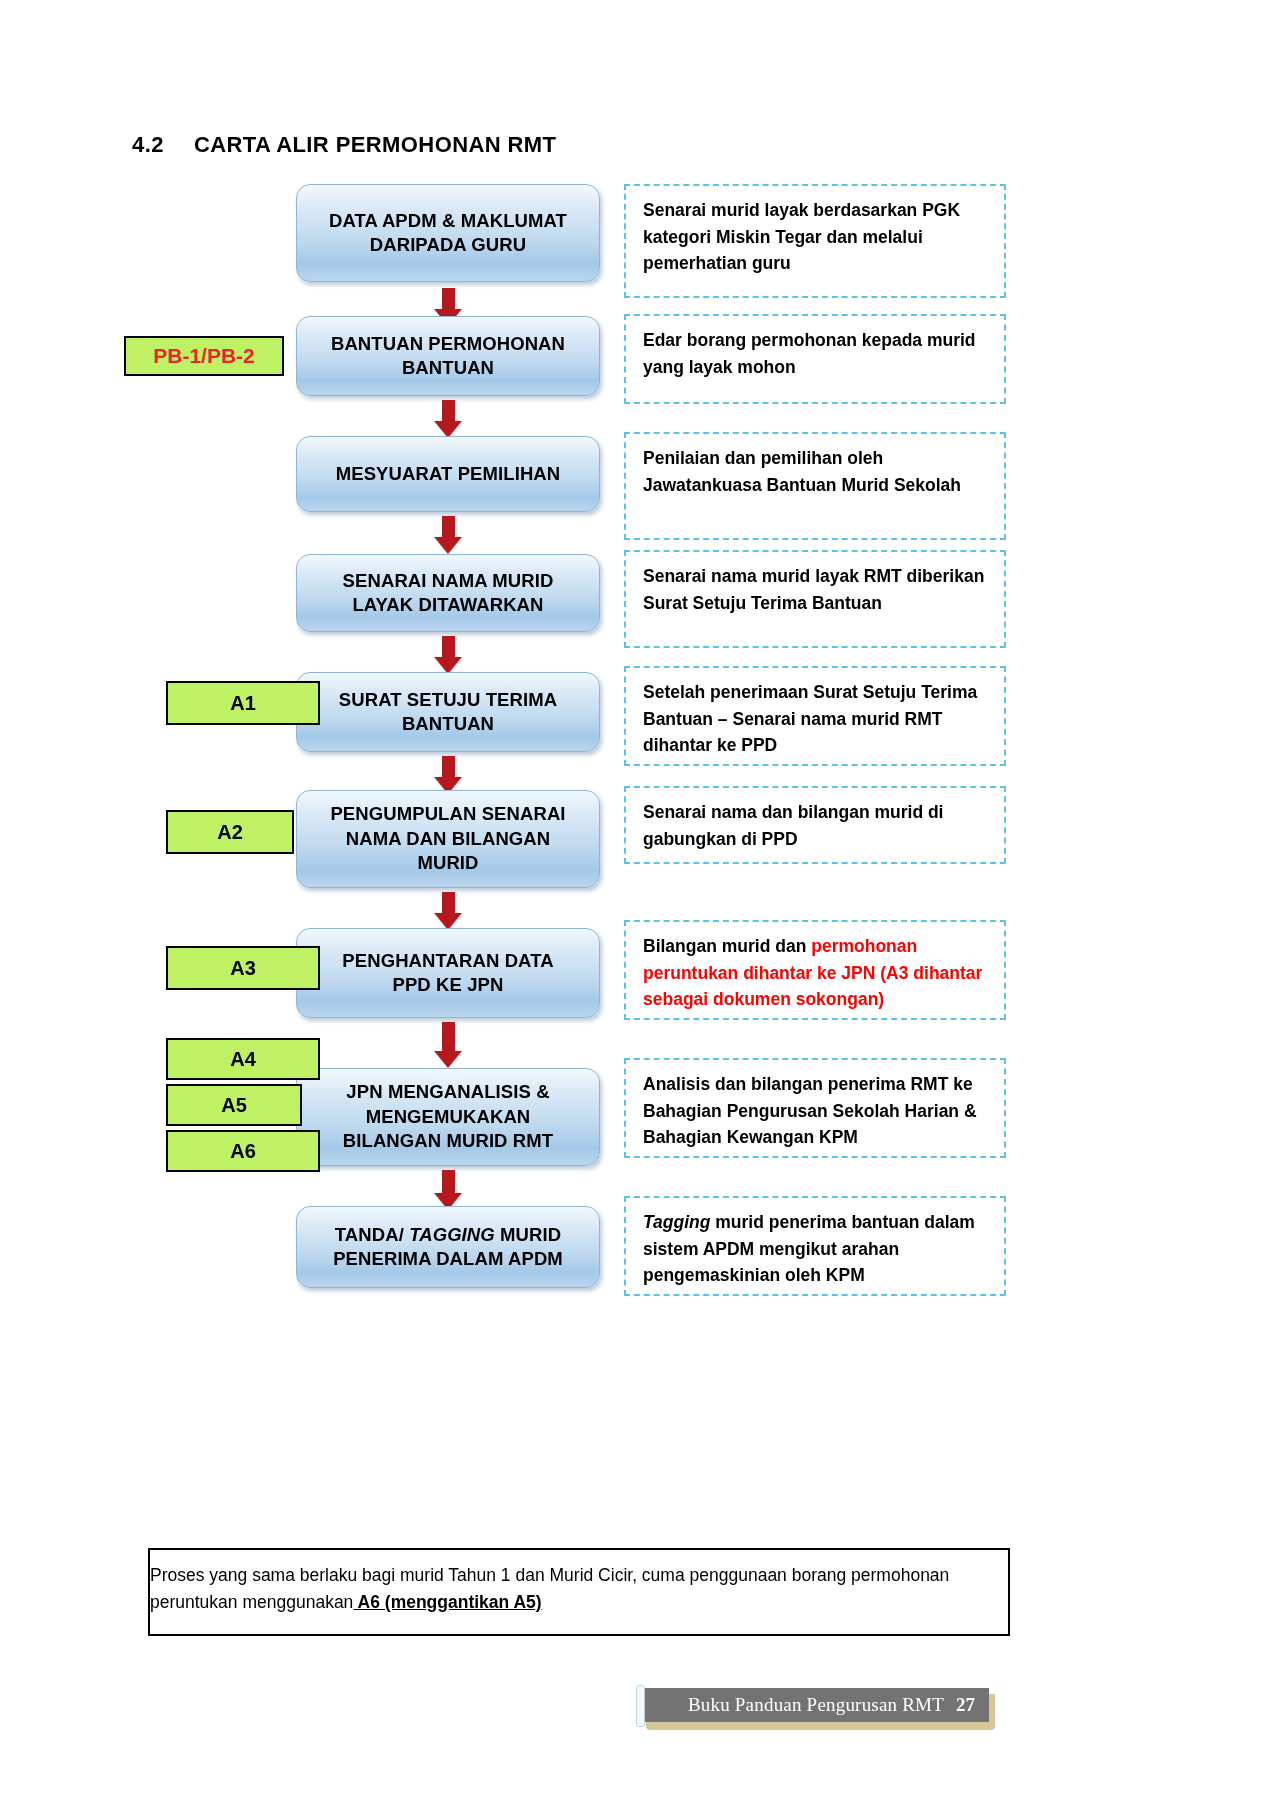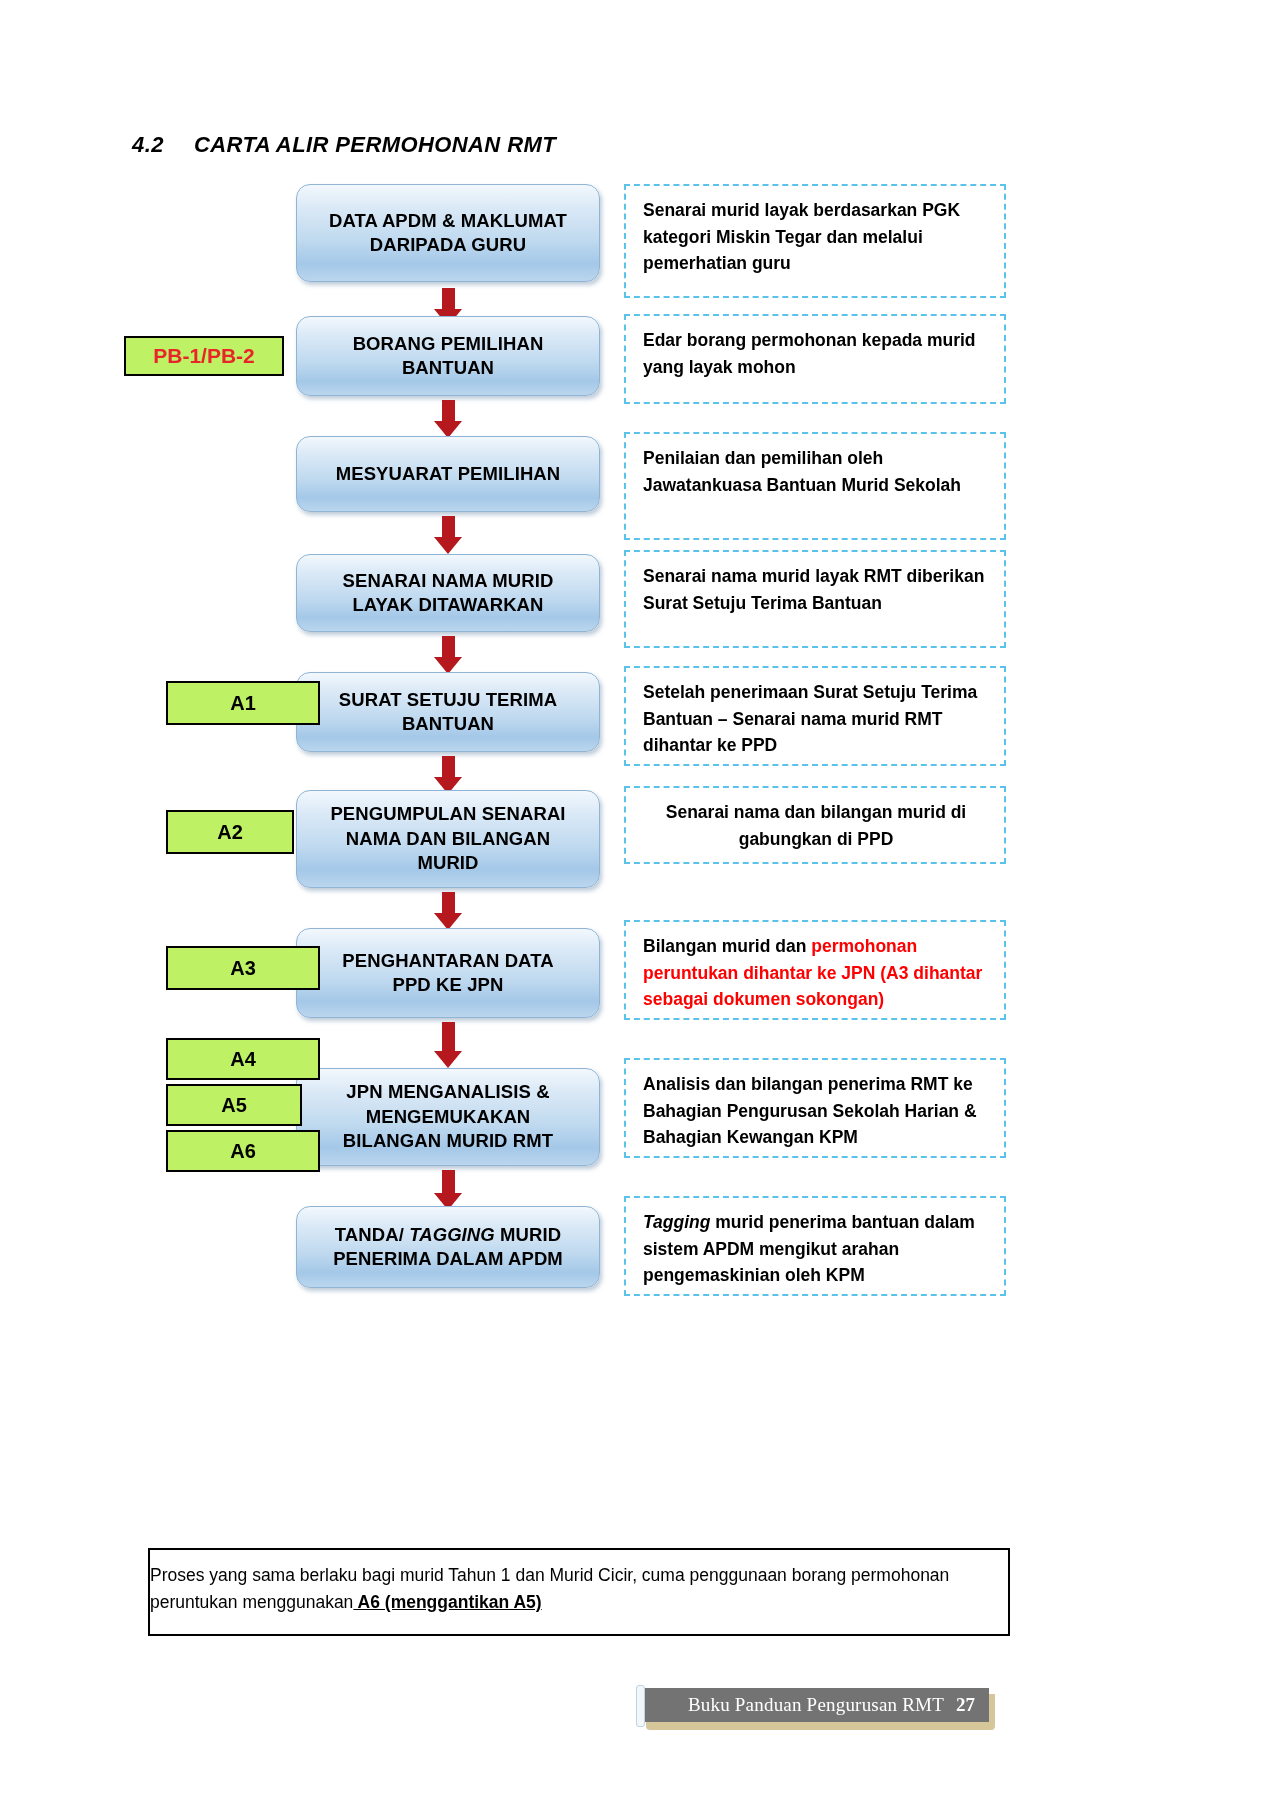--- a/index.html
+++ b/index.html
@@ -18,21 +18,20 @@
 
   
   #heading {
     position: absolute;
     left: 132px;
     top: 132px;
     font-size: 22px;
     font-weight: bold;
     letter-spacing: 0.4px;
     white-space: nowrap;
-    font-style: italic;
   }
   #heading .num { display: inline-block; width: 62px; }
 
   
   #flow {
     position: absolute;
     left: 0;
     top: 0;
     width: 1273px;
     height: 1800px;
@@ -199,21 +198,21 @@
   <div class="proc" style="top:184px; height:98px;">
     <span>DATA APDM &amp; MAKLUMAT DARIPADA GURU</span>
   </div>
 
   <div class="arrow" style="top:288px; height:38px;">
     <div class="shaft" style="height:22px;"></div>
     <div class="head" style="top:21px;"></div>
   </div>
 
   <div class="proc" style="top:316px; height:80px;">
-    <span>BORANG PEMILIHAN BANTUAN</span>
+    <span>BANTUAN PERMOHONAN BANTUAN</span>
   </div>
 
   <div class="arrow" style="top:400px; height:38px;">
     <div class="shaft" style="height:22px;"></div>
     <div class="head" style="top:21px;"></div>
   </div>
 
   <div class="proc" style="top:436px; height:76px;">
     <span>MESYUARAT PEMILIHAN</span>
   </div>
@@ -307,21 +306,21 @@
   </div>
 
   <div class="callout" style="top:550px; height:98px;">
     <span>Senarai nama murid layak RMT diberikan Surat Setuju Terima Bantuan</span>
   </div>
 
   <div class="callout" style="top:666px; height:100px;">
     <span>Setelah penerimaan Surat Setuju Terima Bantuan – Senarai nama murid RMT dihantar ke PPD</span>
   </div>
 
-  <div class="callout" style="top:786px; height:78px;text-align:center;">
+  <div class="callout" style="top:786px; height:78px;">
     <span>Senarai nama dan bilangan murid  di gabungkan di PPD</span>
   </div>
 
   <div class="callout" style="top:920px; height:100px;">
     <span>Bilangan murid  dan </span><span class="red">permohonan peruntukan dihantar ke JPN (A3 dihantar sebagai dokumen sokongan)</span>
   </div>
 
   <div class="callout" style="top:1058px; height:100px;">
     <span>Analisis dan bilangan penerima RMT ke Bahagian Pengurusan Sekolah Harian &amp; Bahagian Kewangan KPM</span>
   </div>

